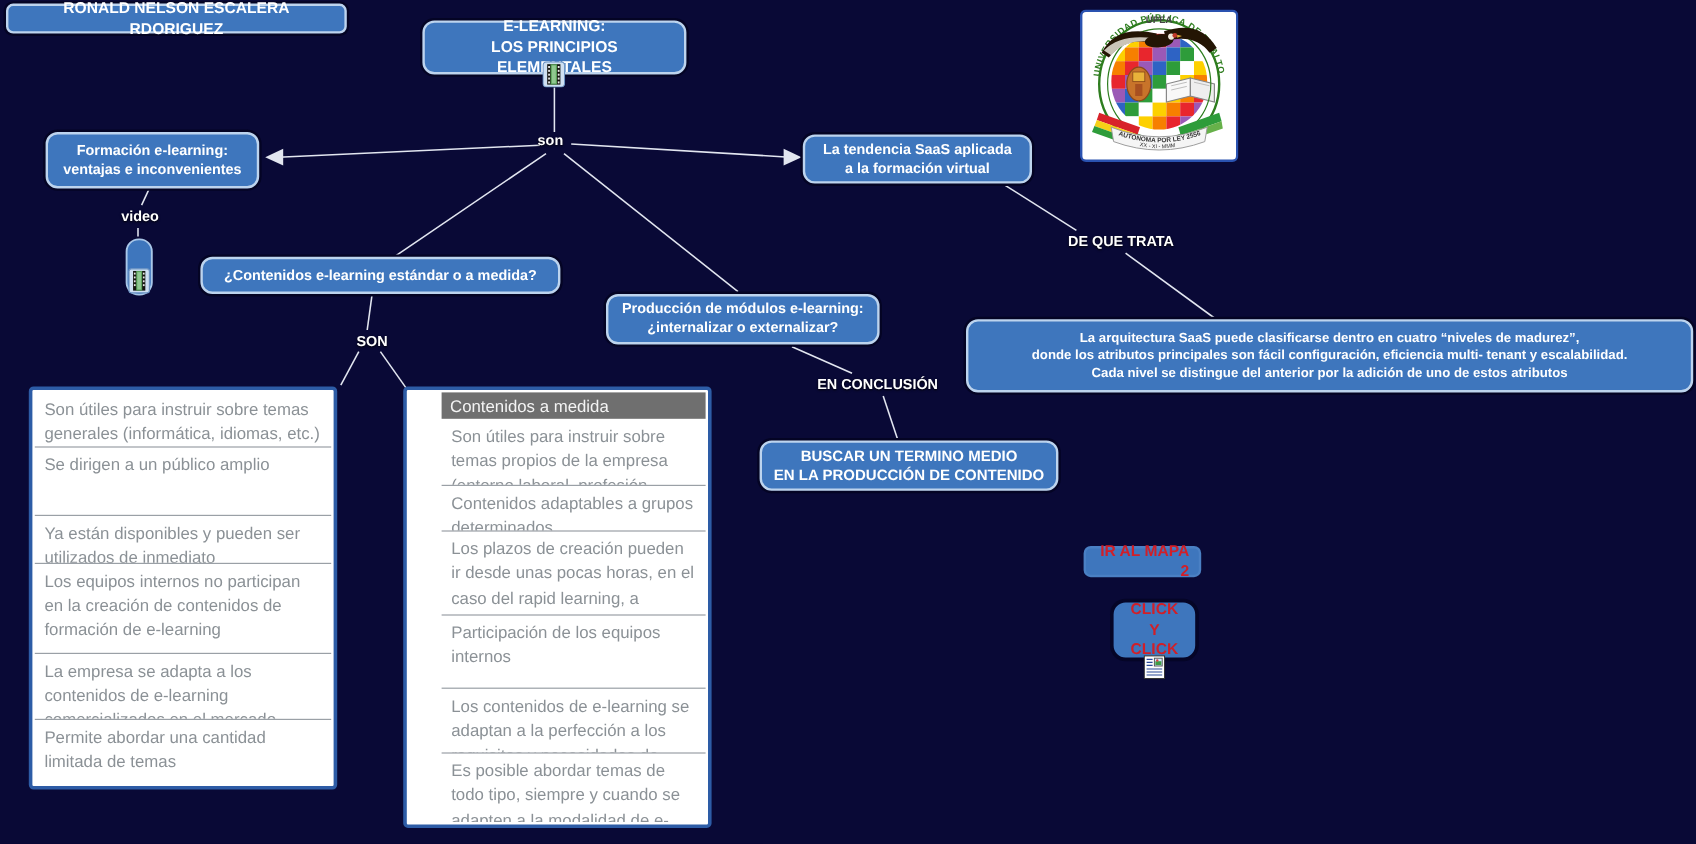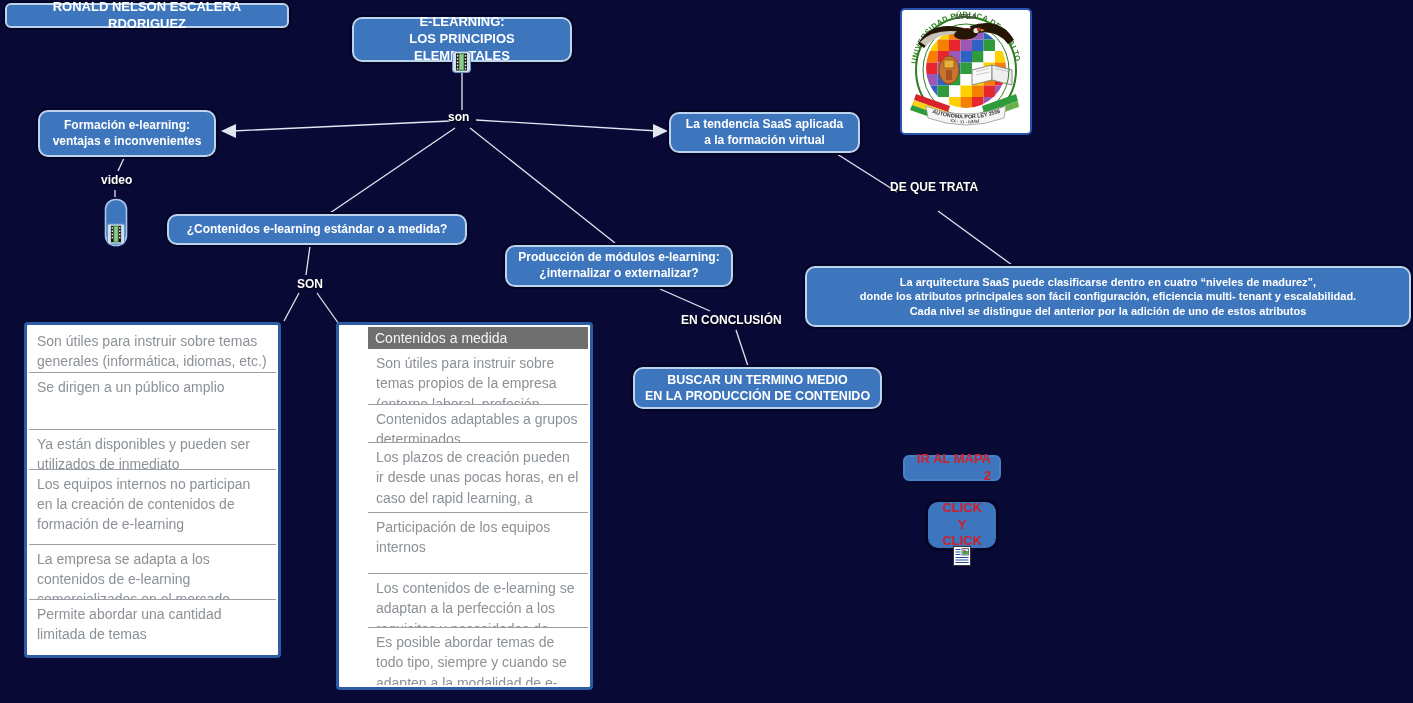--- a/index.html
+++ b/index.html
@@ -154,21 +154,21 @@
       <line x1="2.5" y1="8.5" x2="7.5" y2="8.5"></line>
       <line x1="2.5" y1="11.5" x2="15.5" y2="11.5"></line>
         <line x1="2.5" y1="14" x2="15.5" y2="14"></line>
       <line x1="2.5" y1="16.5" x2="15.5" y2="16.5"></line>
     </g>
   </svg>
 
   <div class="wire-label" style="left:448px;top:110px;">son</div>
   <div class="wire-label" style="left:297px;top:277px;">SON</div>
   <div class="wire-label" style="left:101px;top:173px;">video</div>
-  <div class="wire-label" style="left:890px;top:180px;">DE QUE TRATA</div>
+  <div class="wire-label" style="left:890px;top:194px;">DE QUE TRATA</div>
   <div class="wire-label" style="left:681px;top:313px;">EN CONCLUSIÓN</div>
 
   <div class="tbl" id="tbl-estandar" style="left:24px;top:322px;">
     <div class="trow">Son útiles para instruir sobre temas generales (informática, idiomas, etc.)</div>
     <div class="trow">Se dirigen a un público amplio</div>
     <div class="trow">Ya están disponibles y pueden ser utilizados de inmediato</div>
     <div class="trow">Los equipos internos no participan en la creación de contenidos de formación de e-learning</div>
     <div class="trow">La empresa se adapta a los contenidos de e-learning comercializados en el mercado</div>
     <div class="trow">Permite abordar una cantidad limitada de temas</div>
   </div>

